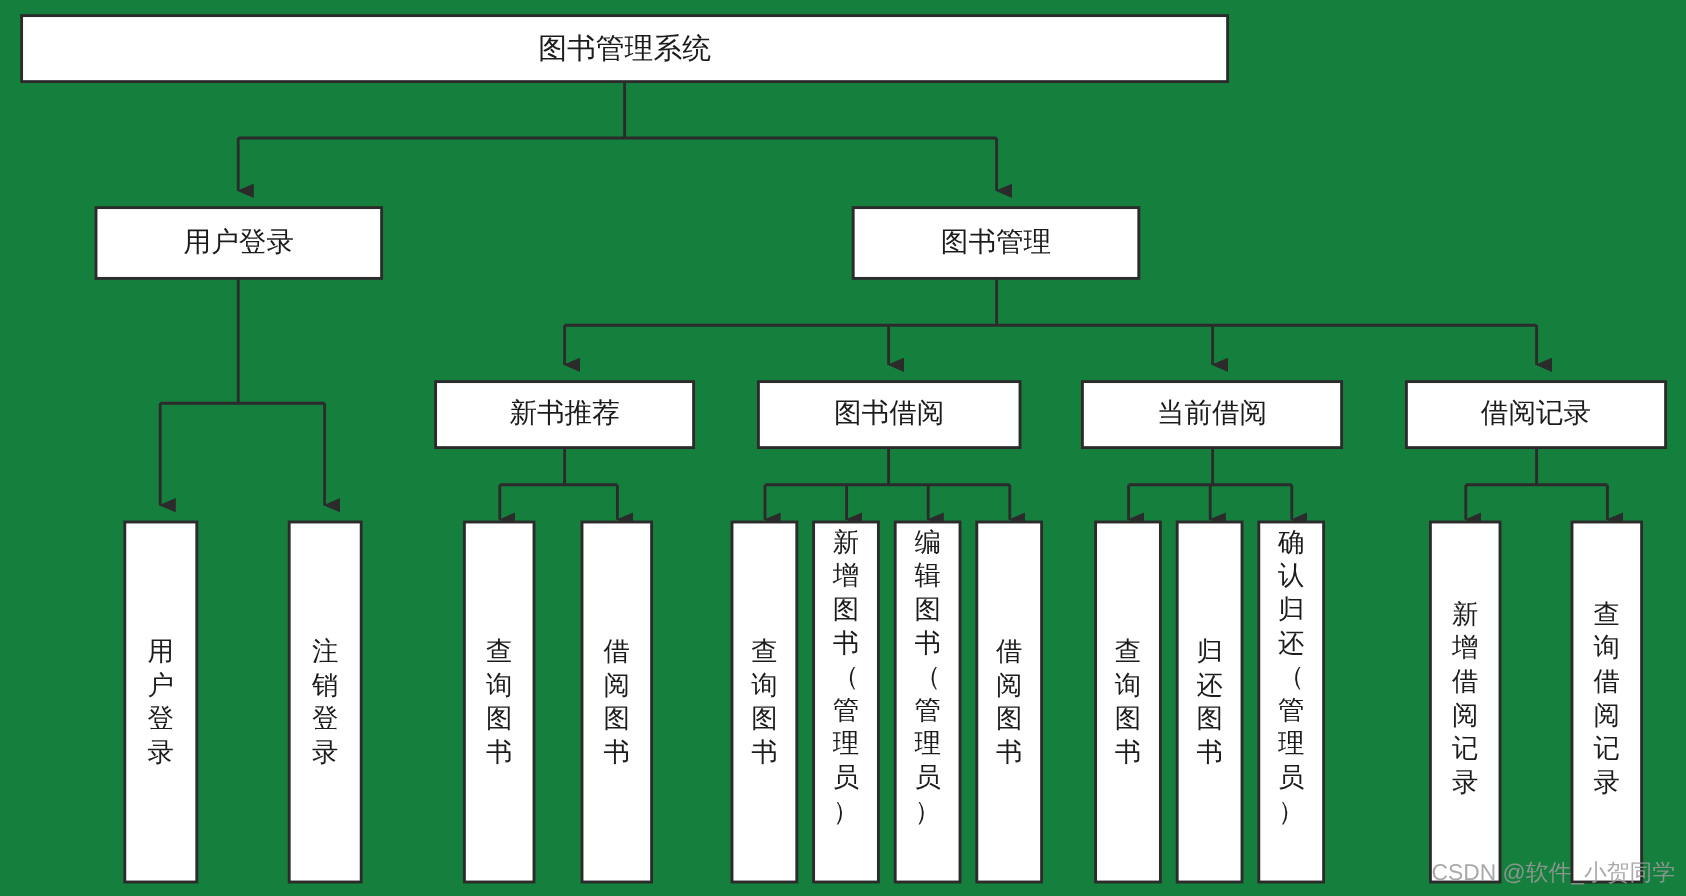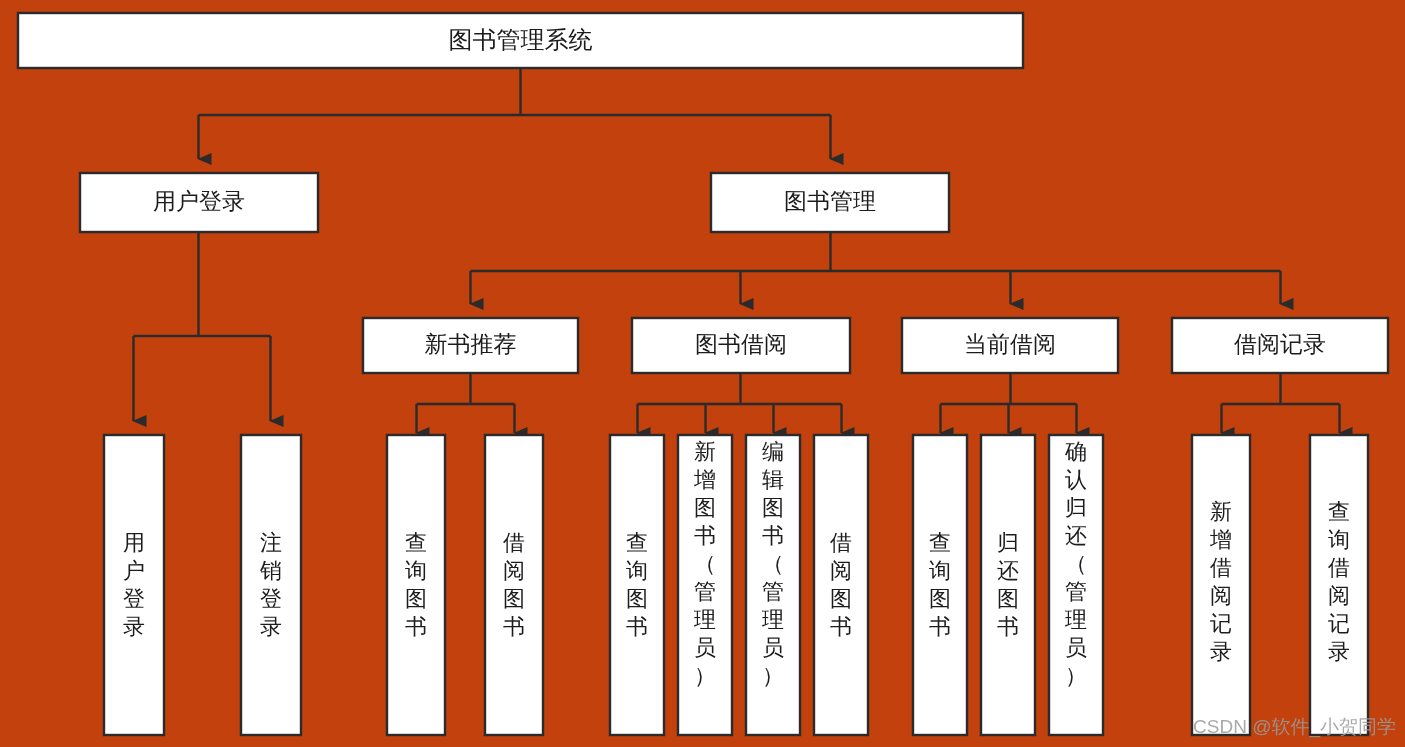--- a/index.html
+++ b/index.html
@@ -8,21 +8,21 @@
     padding: 0;
     background: #ffffff;
   }
   body {
     font-family: "Liberation Sans", "DejaVu Sans", sans-serif;
   }
   #diagram-root {
     position: relative;
     width: 1405px;
     height: 747px;
-    background: #c2410c;
+    background: #15803d;
     overflow: hidden;
   }
   svg.diagram-canvas {
     position: absolute;
     left: 0;
     top: 0;
     width: 1405px;
     height: 747px;
     display: block;
   }

